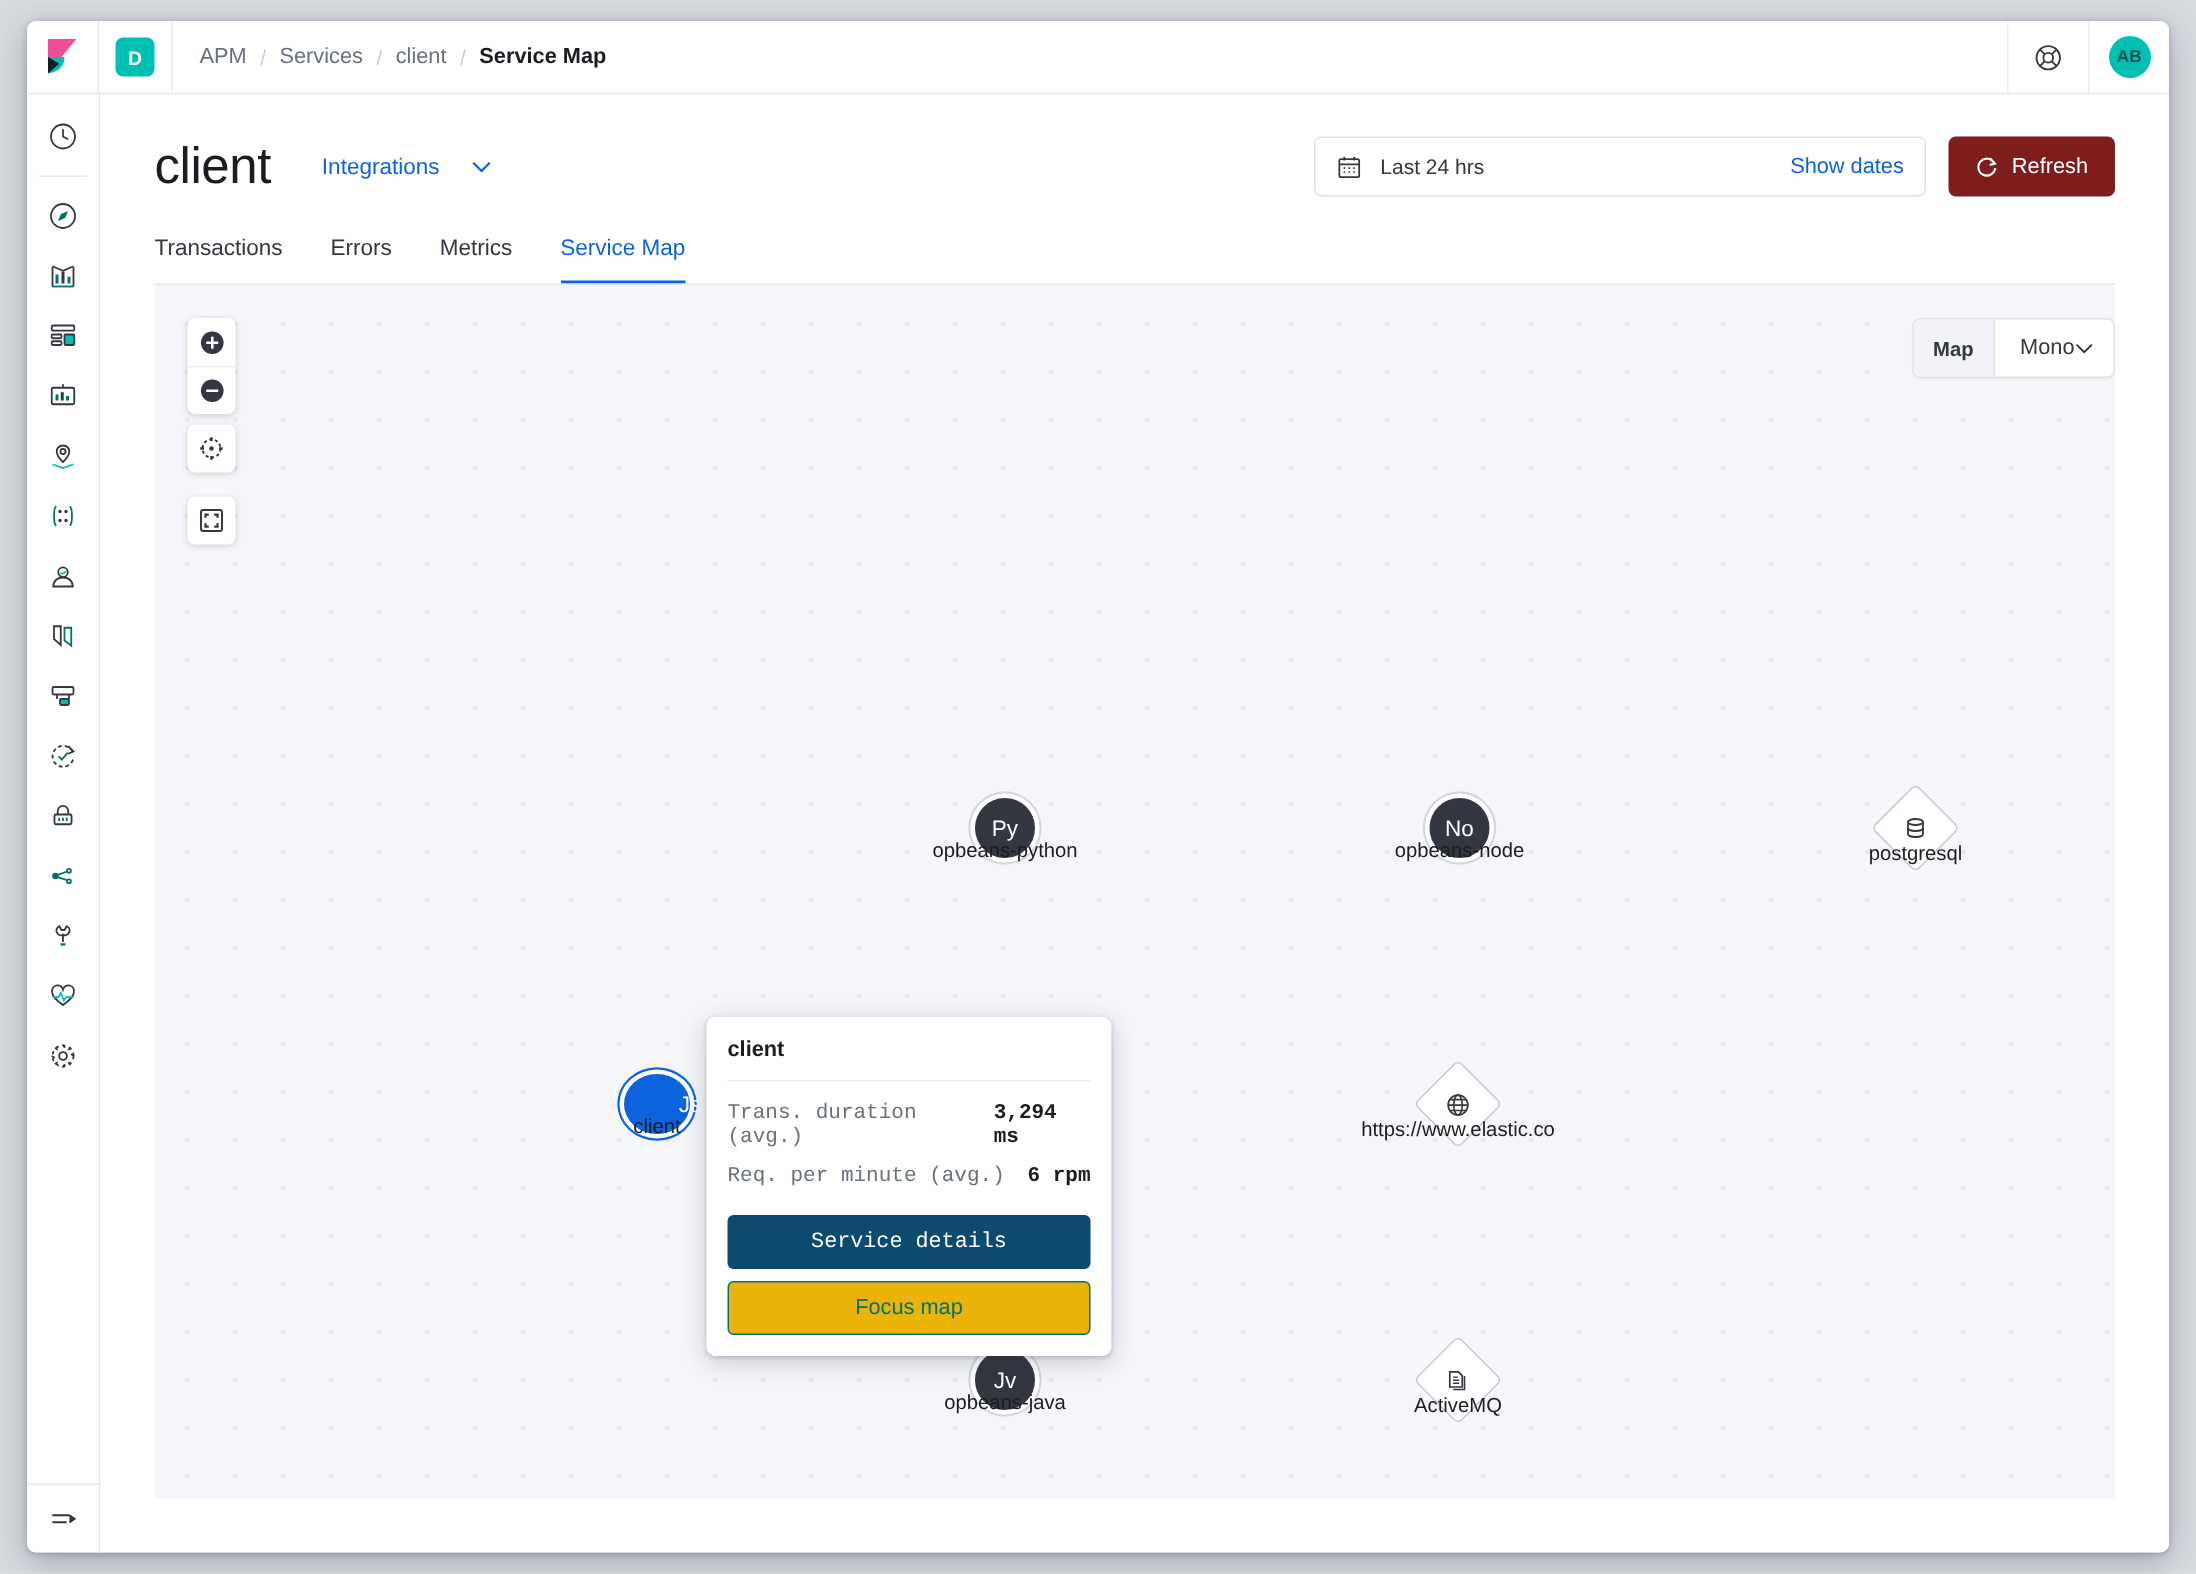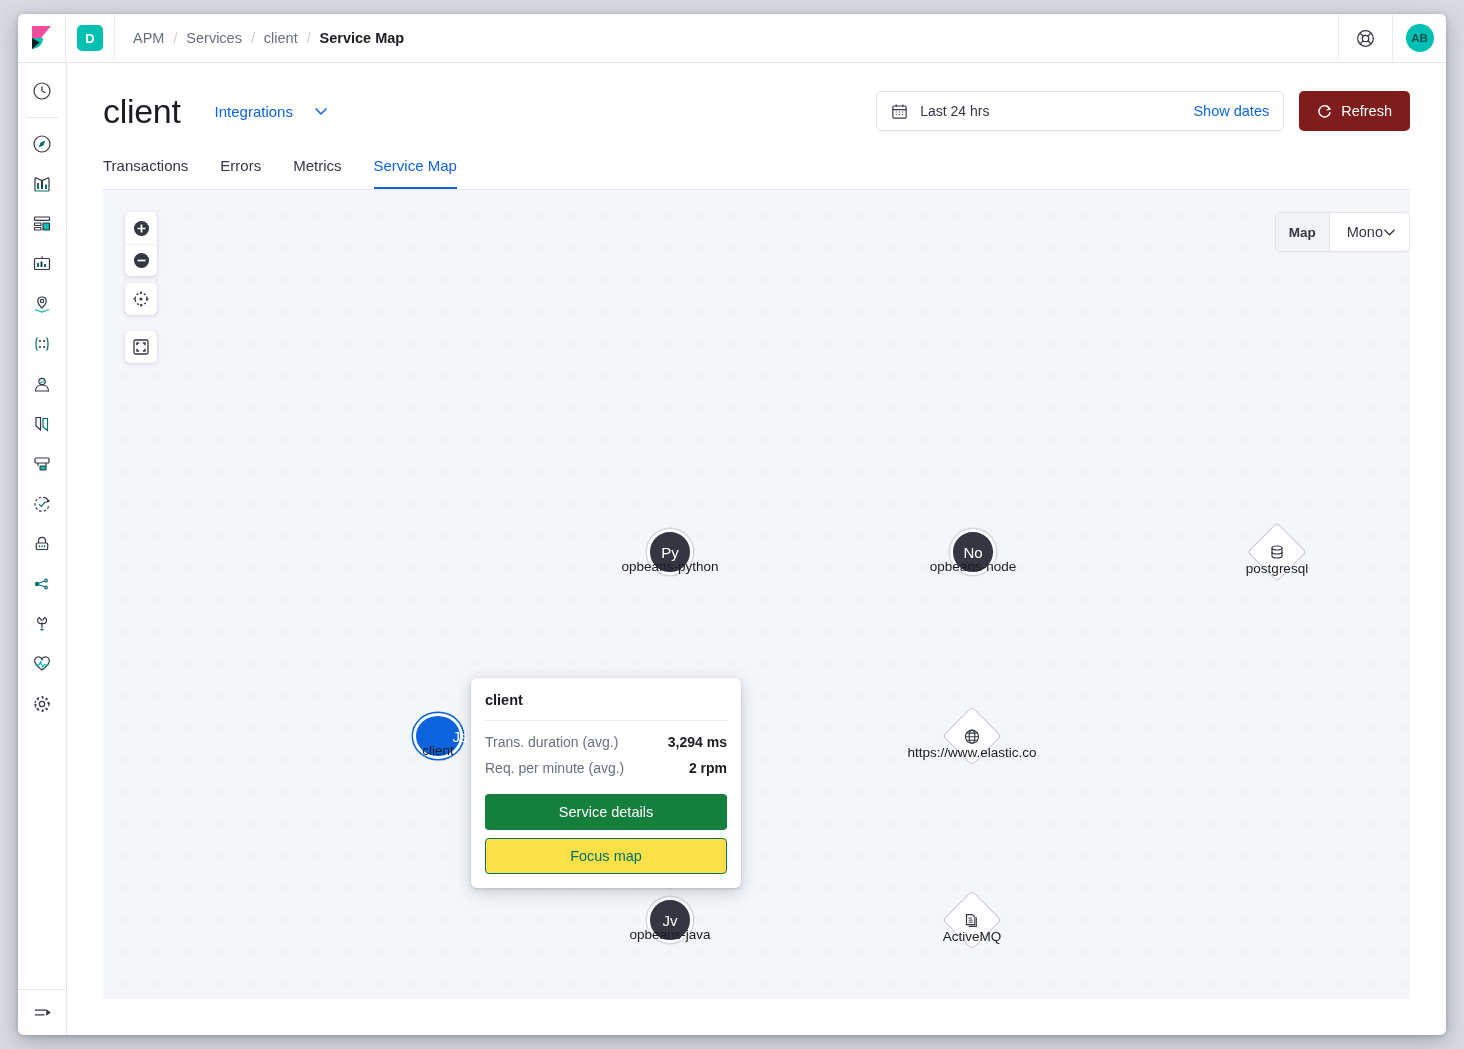--- a/index.html
+++ b/index.html
@@ -186,31 +186,31 @@
     position: absolute; left: 368px; top: 488px;
     width: 270px;
     background: #fff;
     border-radius: 6px;
     box-shadow: 0 4px 16px rgba(35,45,65,.22), 0 1px 3px rgba(35,45,65,.18);
     padding: 14px 14px 14px 14px;
     z-index: 20;
   }
   #pop-title { font-size: 14.5px; font-weight: bold; color: #1a1c21; padding: 0 0 12px 0; }
   #pop-rule { height: 1px; background: #e9ebf0; margin-bottom: 8px; }
-  .pop-row { display: flex; justify-content: space-between; align-items: flex-end; padding: 5px 0; }
+  .pop-row { display: flex; justify-content: space-between; align-items: flex-end; padding: 5px 0; font-family: Liberation Mono, monospace; }
   .pop-key { font-size: 14px; color: #69707d; }
   .pop-val { font-size: 14px; color: #1a1c21; font-weight: bold; }
   #pop-primary {
     margin-top: 13px; height: 36px; width: 100%;
-    background: #15803d; color: #fff; border: none; border-radius: 4px;
-    font-size: 14.5px; font-family: Liberation Sans, sans-serif; cursor: pointer;
+    background: #0c4a6e; color: #fff; border: none; border-radius: 4px;
+    font-size: 14.5px; font-family: Liberation Mono, monospace; cursor: pointer;
   }
   #pop-secondary {
     margin-top: 8px; height: 36px; width: 100%;
-    background: #fde047; color: #00726b; border: 1px solid #00726b; border-radius: 4px;
+    background: #eab308; color: #00726b; border: 1px solid #00726b; border-radius: 4px;
     font-size: 14.5px; font-family: inherit; cursor: pointer;
   }
 </style>
 </head>
 <body>
 
 <div id="window">
 
   <div id="topnav">
     <div class="nav-cell logo-cell">
@@ -544,21 +544,21 @@
         <div id="popover">
           <div id="pop-title">client</div>
           <div id="pop-rule"></div>
 
           <div class="pop-row">
             <span class="pop-key">Trans. duration (avg.)</span>
             <span class="pop-val">3,294 ms</span>
           </div>
           <div class="pop-row">
             <span class="pop-key">Req. per minute (avg.)</span>
-            <span class="pop-val">2 rpm</span>
+            <span class="pop-val">6 rpm</span>
           </div>
 
           <button id="pop-primary">Service details</button>
           <button id="pop-secondary">Focus map</button>
         </div>
 
       </div>
     </div>
   </div>
 </div>

